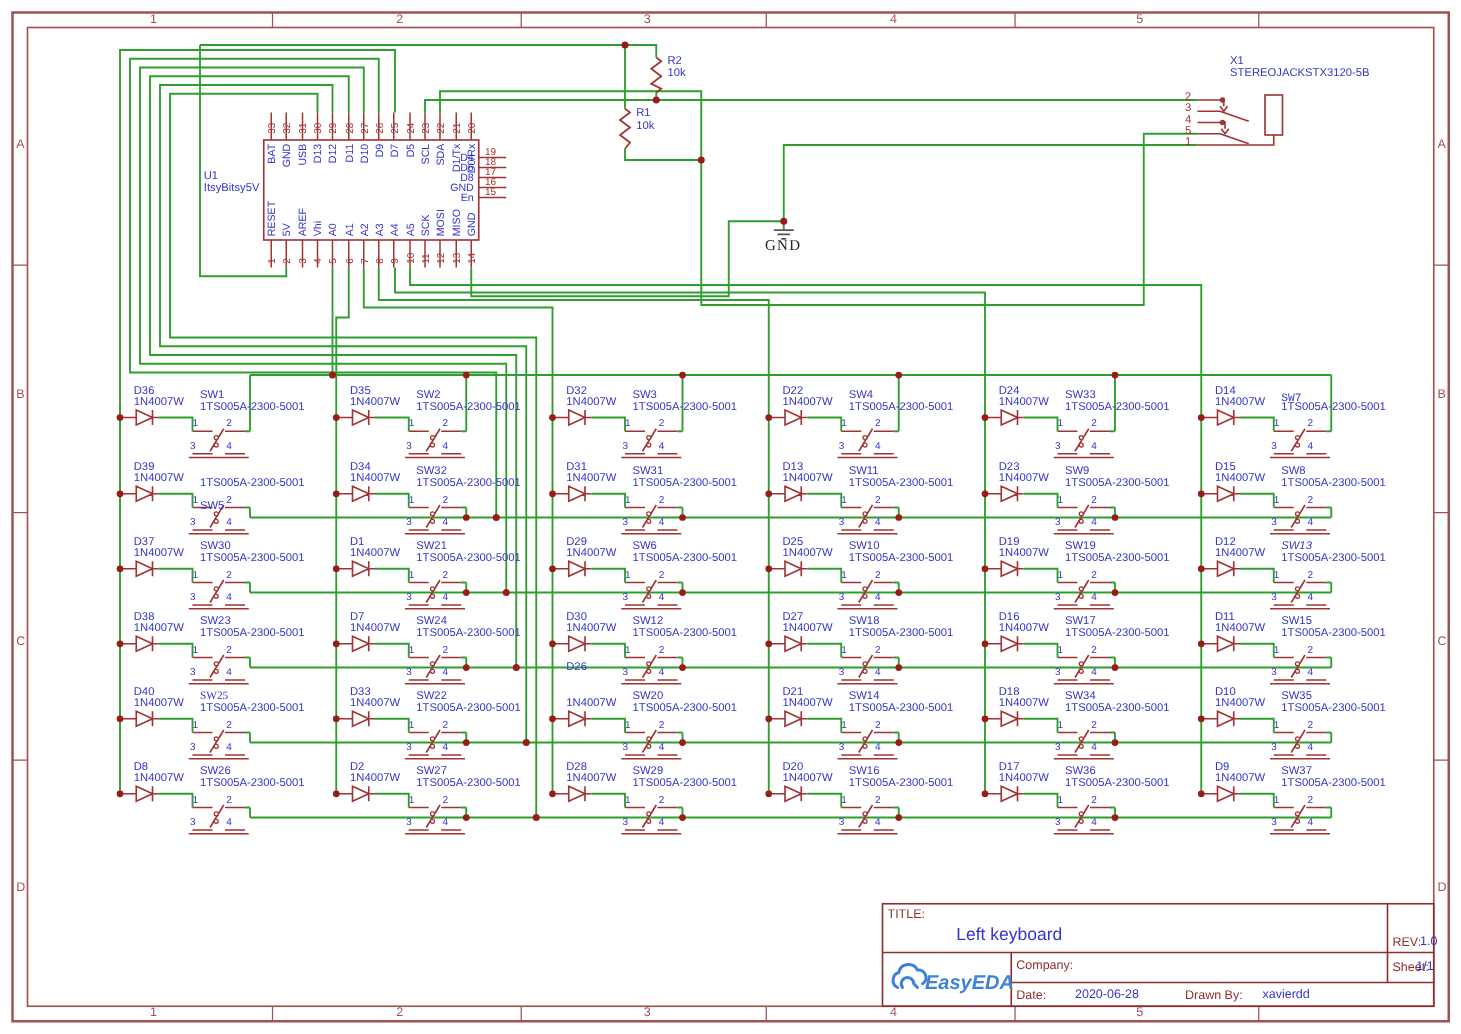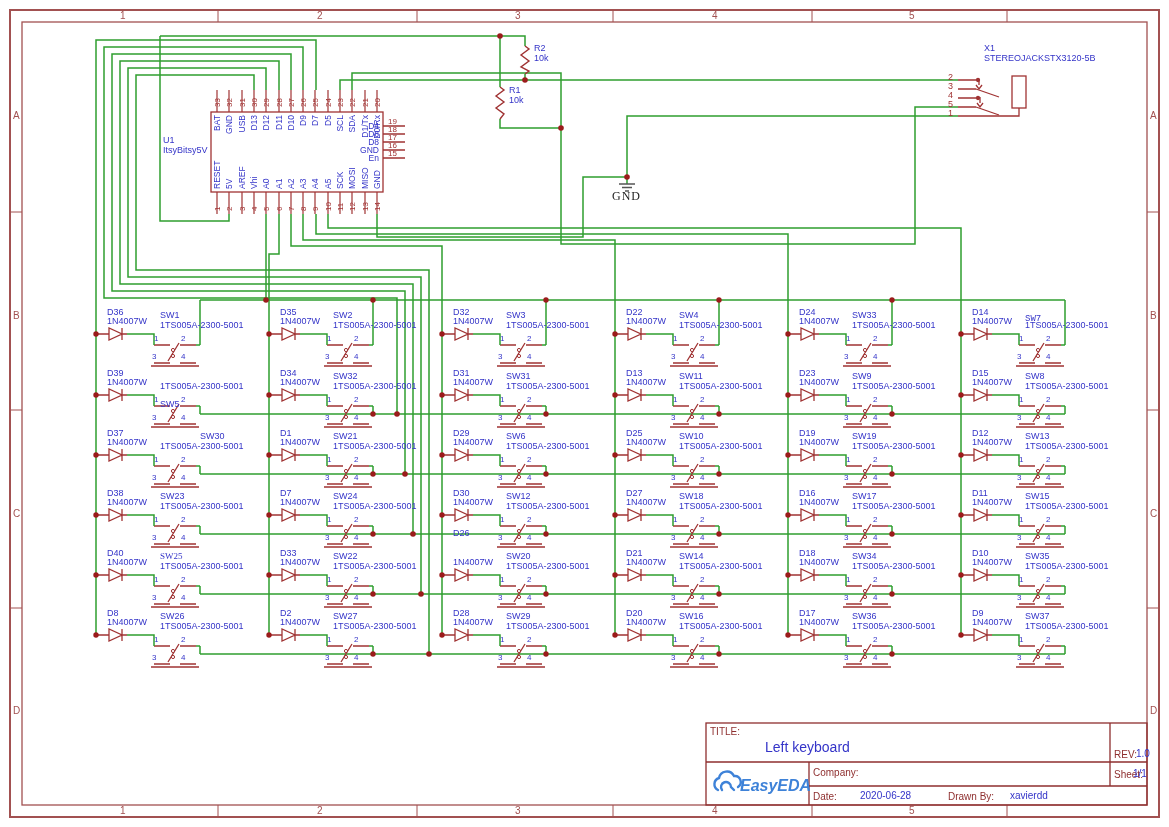--- a/index.html
+++ b/index.html
@@ -642,21 +642,21 @@
       <div class="lab t-blue" style="left: 972px; top: 369px;">D15</div>
       <div class="lab t-blue" style="left: 972px; top: 378px;">1N4007W</div>
       <div class="lab t-blue" style="left: 1025px; top: 372px;">SW8</div>
       <div class="lab t-blue" style="left: 1025px; top: 382px;">1TS005A-2300-5001</div>
       <div class="lab pin-num" style="left: 1019px; top: 396px;">1</div>
       <div class="lab pin-num" style="left: 1046px; top: 396px;">2</div>
       <div class="lab pin-num" style="left: 1017px; top: 414px;">3</div>
       <div class="lab pin-num" style="left: 1046px; top: 414px;">4</div>
       <div class="lab t-blue" style="left: 107px; top: 429px;">D37</div>
       <div class="lab t-blue" style="left: 107px; top: 438px;">1N4007W</div>
-      <div class="lab t-blue" style="left: 160px; top: 432px; margin-left: 40px;">SW30</div>
+      <div class="lab t-blue" style="left: 160px; top: 432px;">SW30</div>
       <div class="lab t-blue" style="left: 160px; top: 442px;">1TS005A-2300-5001</div>
       <div class="lab pin-num" style="left: 154px; top: 456px;">1</div>
       <div class="lab pin-num" style="left: 181px; top: 456px;">2</div>
       <div class="lab pin-num" style="left: 152px; top: 474px;">3</div>
       <div class="lab pin-num" style="left: 181px; top: 474px;">4</div>
       <div class="lab t-blue" style="left: 280px; top: 429px;">D1</div>
       <div class="lab t-blue" style="left: 280px; top: 438px;">1N4007W</div>
       <div class="lab t-blue" style="left: 333px; top: 432px;">SW21</div>
       <div class="lab t-blue" style="left: 333px; top: 442px;">1TS005A-2300-5001</div>
       <div class="lab pin-num" style="left: 327px; top: 456px;">1</div>
@@ -682,21 +682,21 @@
       <div class="lab t-blue" style="left: 799px; top: 429px;">D19</div>
       <div class="lab t-blue" style="left: 799px; top: 438px;">1N4007W</div>
       <div class="lab t-blue" style="left: 852px; top: 432px;">SW19</div>
       <div class="lab t-blue" style="left: 852px; top: 442px;">1TS005A-2300-5001</div>
       <div class="lab pin-num" style="left: 846px; top: 456px;">1</div>
       <div class="lab pin-num" style="left: 873px; top: 456px;">2</div>
       <div class="lab pin-num" style="left: 844px; top: 474px;">3</div>
       <div class="lab pin-num" style="left: 873px; top: 474px;">4</div>
       <div class="lab t-blue" style="left: 972px; top: 429px;">D12</div>
       <div class="lab t-blue" style="left: 972px; top: 438px;">1N4007W</div>
-      <div class="lab t-blue" style="left: 1025px; top: 432px;">SW13</div>
+      <div class="lab t-blue" style="left: 1025px; top: 432px; font-style: italic;">SW13</div>
       <div class="lab t-blue" style="left: 1025px; top: 442px;">1TS005A-2300-5001</div>
       <div class="lab pin-num" style="left: 1019px; top: 456px;">1</div>
       <div class="lab pin-num" style="left: 1046px; top: 456px;">2</div>
       <div class="lab pin-num" style="left: 1017px; top: 474px;">3</div>
       <div class="lab pin-num" style="left: 1046px; top: 474px;">4</div>
       <div class="lab t-blue" style="left: 107px; top: 489px;">D38</div>
       <div class="lab t-blue" style="left: 107px; top: 498px;">1N4007W</div>
       <div class="lab t-blue" style="left: 160px; top: 492px;">SW23</div>
       <div class="lab t-blue" style="left: 160px; top: 502px;">1TS005A-2300-5001</div>
       <div class="lab pin-num" style="left: 154px; top: 516px;">1</div>

